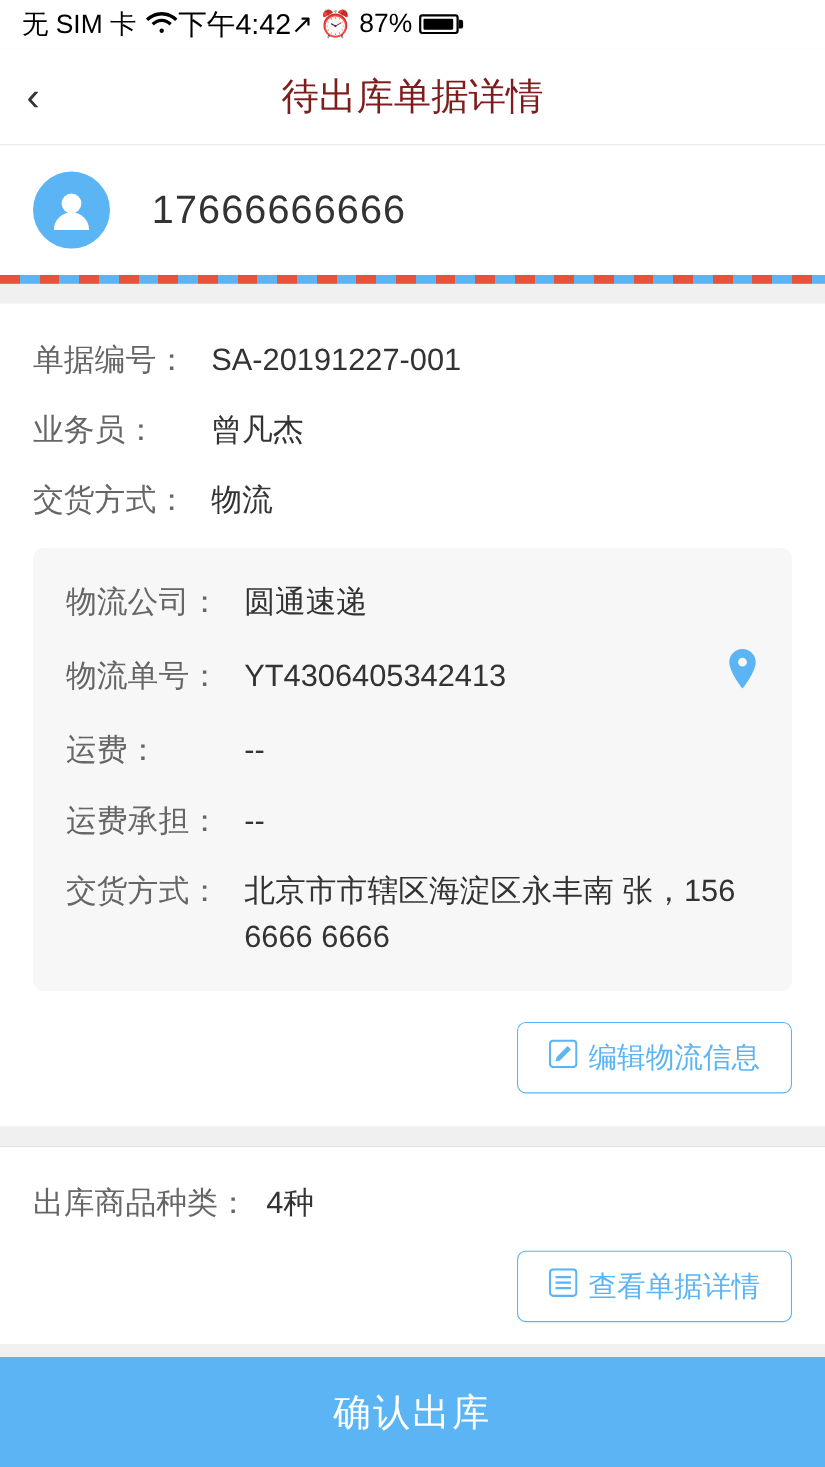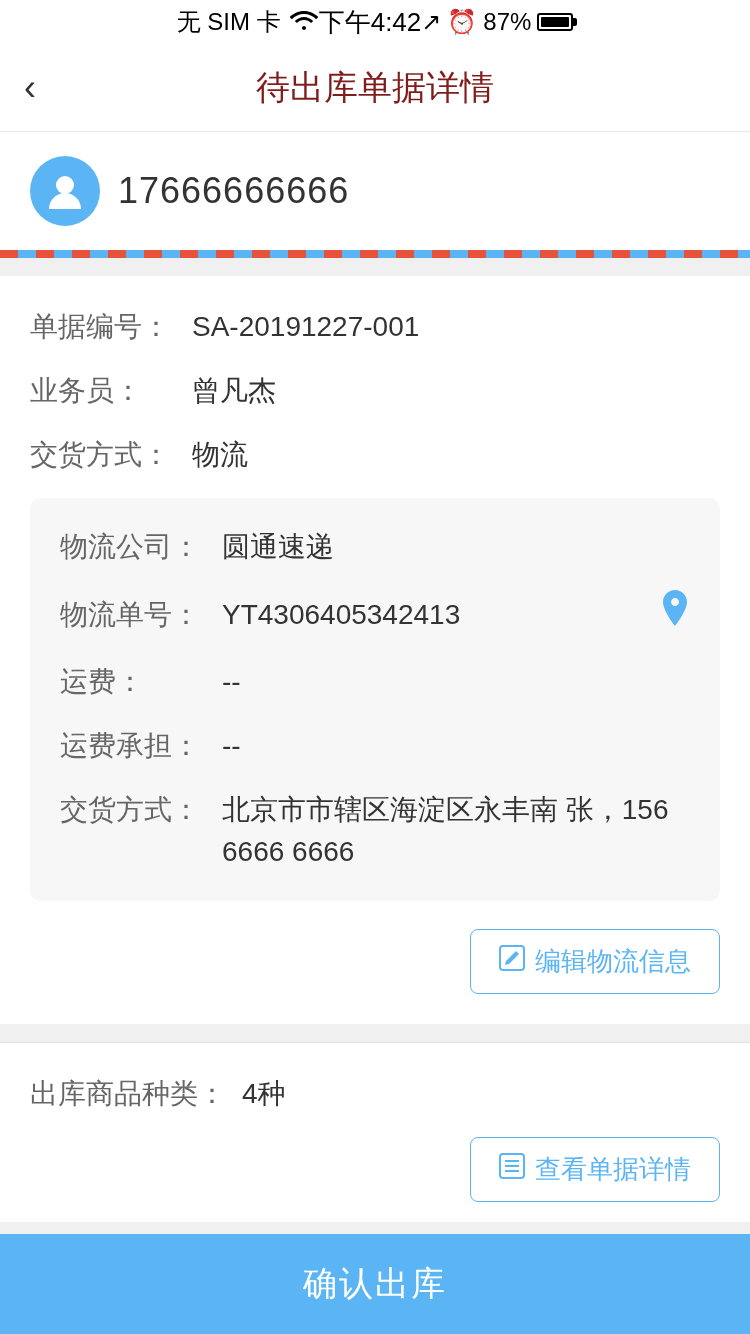--- a/index.html
+++ b/index.html
@@ -14,21 +14,21 @@
       color: #333;
     }
 
     
     .status-bar {
       width: 100%;
       height: 44px;
       background: #fff;
       display: flex;
       align-items: center;
-      justify-content: center;
+      justify-content: flex-start;
       padding: 0 20px;
       font-size: 24px;
       color: #000;
     }
     .status-left { display: flex; align-items: center; gap: 8px; }
     .status-center { font-weight: 500; font-size: 26px; }
     .status-right { display: flex; align-items: center; gap: 6px; font-size: 24px; }
 
     
     .nav-bar {
@@ -53,21 +53,21 @@
       font-weight: 500;
       color: #7f1d1d;
     }
 
     
     .customer-header {
       background: #fff;
       padding: 24px 30px;
       display: flex;
       align-items: center;
-      gap: 18px;
+      gap: 38px;
       margin-bottom: 0;
     }
     .customer-avatar {
       width: 70px;
       height: 70px;
       border-radius: 50%;
       background: #5bb5f5;
       display: flex;
       align-items: center;
       justify-content: center;

